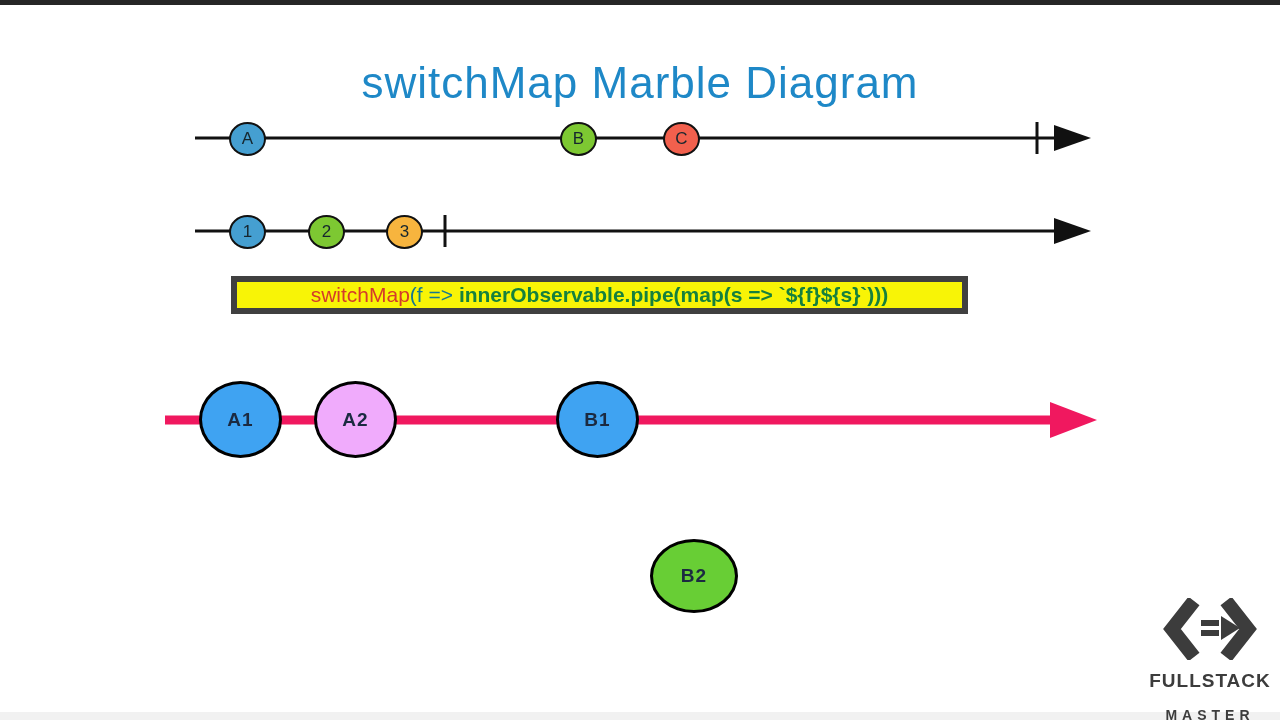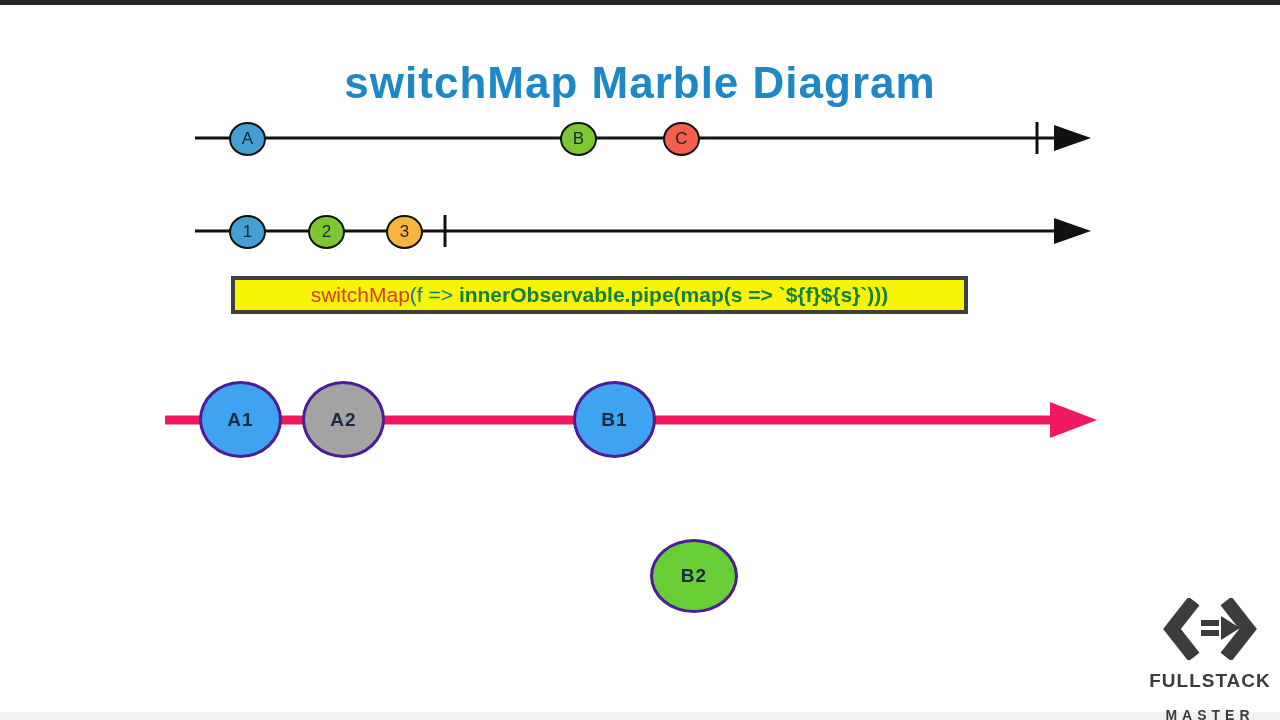--- a/index.html
+++ b/index.html
@@ -1,29 +1,29 @@
 <!DOCTYPE html>
 <html><head>
 <meta charset="utf-8">
 <style>
   html,body{margin:0;padding:0;background:#fff;}
   .stage{position:relative;width:1280px;height:720px;background:#fff;overflow:hidden;
          font-family:"Liberation Sans",sans-serif;}
   .top-bar{position:absolute;left:0;top:0;width:1280px;height:5px;background:#262626;}
   .bottom-bar{position:absolute;left:0;bottom:0;width:1280px;height:8px;background:#f1f1f1;}
   .title{position:absolute;left:0;top:58px;width:1280px;text-align:center;
-         font-size:44px;font-weight:700;letter-spacing:1px;color:#1e88c7;}
+         font-size:44px;font-weight:400;letter-spacing:1px;color:#1e88c7;}
   .diagram-svg{position:absolute;left:0;top:0;width:1280px;height:720px;}
   .marble{position:absolute;border-radius:50%;display:flex;align-items:center;justify-content:center;
           box-sizing:border-box;}
   .marble.small{width:37px;height:34px;border:2.5px solid #111;font-size:17px;color:#16262e;}
-  .marble.big{width:83px;height:77px;border:3px solid #4c1d95;font-size:19px;font-weight:600;
+  .marble.big{width:83px;height:77px;border:3px solid #000000;font-size:19px;font-weight:600;
               letter-spacing:1px;color:#1b2a41;}
   .code-box{position:absolute;left:231px;top:276px;width:737px;height:38px;background:#f8f406;
-            border:4px solid #404040;box-sizing:border-box;display:flex;align-items:center;
+            border:6px solid #404040;box-sizing:border-box;display:flex;align-items:center;
             justify-content:center;white-space:pre;font-size:21px;}
   .code-part1{font-weight:400;}
   .code-part2{font-weight:400;}
   .code-part3{font-weight:700;}
   .logo{position:absolute;left:1140px;top:598px;width:140px;text-align:center;color:#3c3c3c;}
   .logo-icon{display:block;margin:0 auto;}
   .logo-line1{font-size:19px;font-weight:700;letter-spacing:1px;margin-top:10px;}
   .logo-line2{font-size:14px;font-weight:600;letter-spacing:5px;margin-top:15px;}
 </style>
 </head>
@@ -70,24 +70,24 @@
     <span>3</span>
   </div>
 
   <div class="code-box">
     <span class="code-part1" style="color: rgb(212, 59, 42);">switchMap</span><span class="code-part2" style="color: rgb(21, 120, 143);">(f =&gt; </span><span class="code-part3" style="color: #15803d;">innerObservable.pipe(map(s =&gt; `${f}${s}`)))</span>
   </div>
 
   <div class="marble big" style="left: 199px; top: 381px; background-color: rgb(63, 163, 242);">
     <span>A1</span>
   </div>
-  <div class="marble big" style="left: 302px; top: 381px; background-color: #a3a3a3;">
+  <div class="marble big" style="left: 314px; top: 381px; background-color: #f0abfc;">
     <span>A2</span>
   </div>
-  <div class="marble big" style="left: 573px; top: 381px; background-color: rgb(63, 163, 242);">
+  <div class="marble big" style="left: 556px; top: 381px; background-color: rgb(63, 163, 242);">
     <span>B1</span>
   </div>
 
   <div class="marble big" style="left: 650px; top: 539px; width: 88px; height: 74px; background-color: rgb(104, 206, 53); text-align: center;">
     <span>B2</span>
   </div>
 
   <div class="logo">
     <svg class="logo-icon" width="100" height="62" viewBox="0 0 100 62">
       <path d="M34 3 L12 31 L34 59" stroke="#3c3c3c" stroke-width="14" fill="none"></path>

